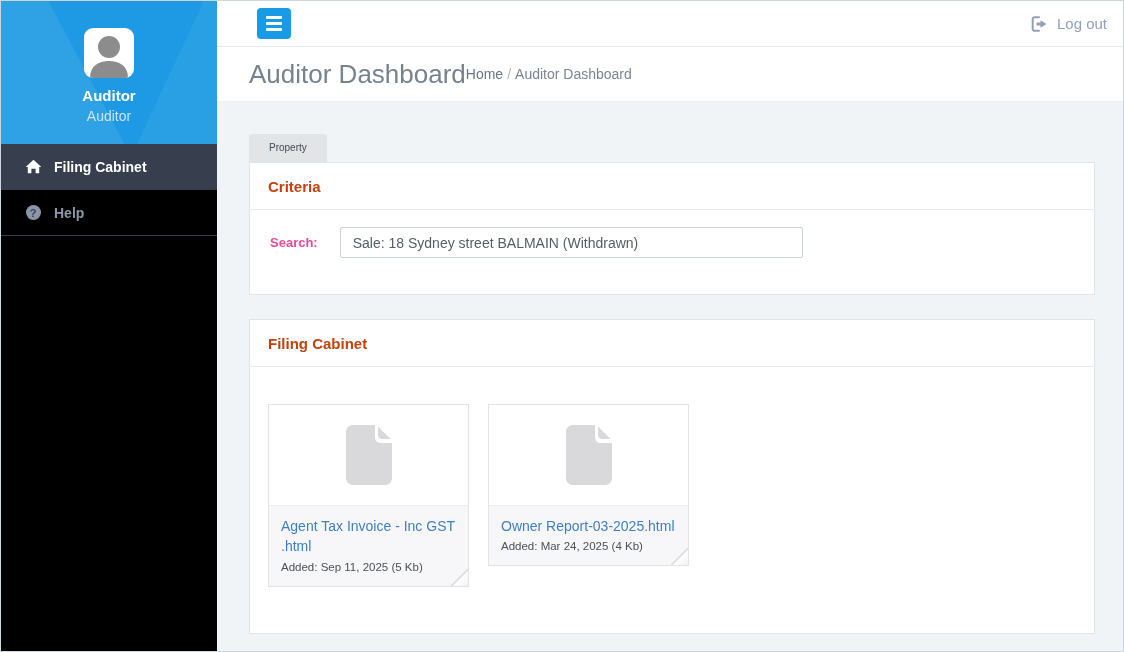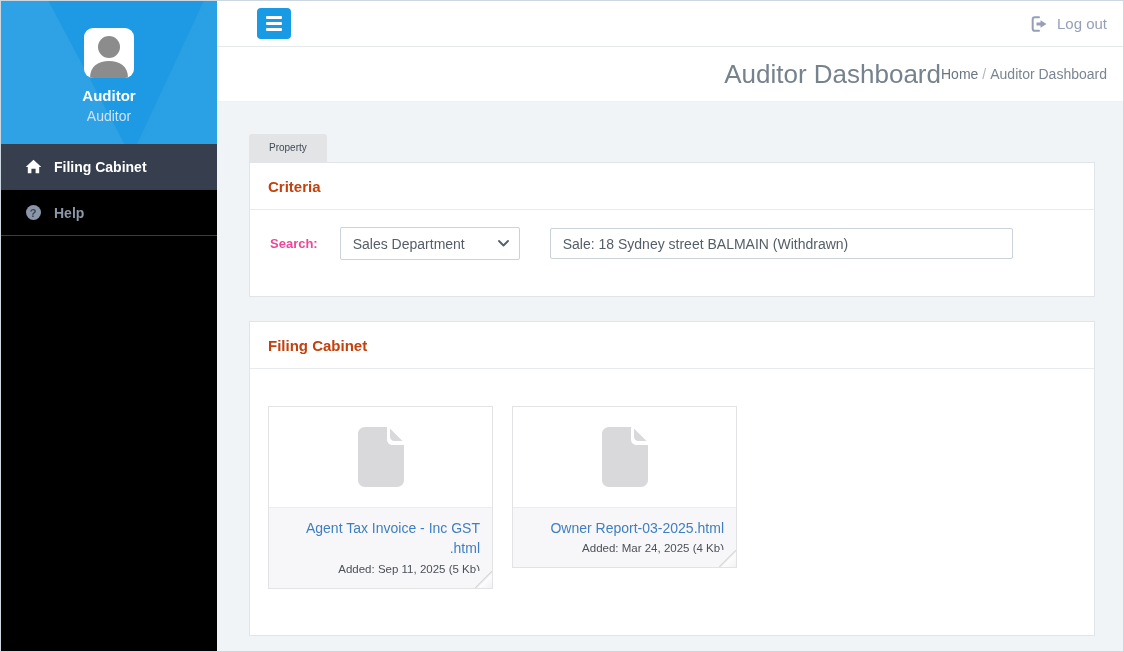--- a/index.html
+++ b/index.html
@@ -36,21 +36,21 @@
 
   .topbar { height:46px; flex:0 0 46px; background:#fff; border-bottom:1px solid #e6e9ec;
             display:flex; align-items:center; justify-content:space-between; padding:0 16px 0 40px; }
   .hamburger-btn { width:34px; height:31px; background:#189ae4; border:none; border-radius:4px;
                    display:flex; flex-direction:column; align-items:center; justify-content:center;
                    gap:3px; cursor:pointer; }
   .hamburger-btn i { display:block; width:16px; height:3px; background:#fff; border-radius:1px; }
   .logout { display:flex; align-items:center; gap:9px; color:#95a0b5; font-size:15px; cursor:pointer; }
 
   .page-header { height:55px; flex:0 0 55px; background:#fff; border-bottom:1px solid #eef1f3;
-                 display:flex; align-items:center; justify-content:flex-end; padding:0 16px 0 32px; }
+                 display:flex; align-items:center; justify-content:flex-start; padding:0 16px 0 32px; }
   .page-title { font-size:26px; color:#76828e; font-weight:400; }
   .breadcrumb { font-size:14px; display:flex; align-items:center; gap:4px; }
   .crumb-home { color:#6a7581; cursor:pointer; }
   .crumb-sep { color:#aeb6bf; }
   .crumb-cur { color:#7b8591; }
 
   .content { flex:1; padding:32px 28px 0 32px; overflow:hidden; }
 
   .tab { display:inline-block; background:#e3e4e6; color:#414b55; font-size:10px;
          padding:8px 20px 9px; border-radius:3px 3px 0 0; cursor:pointer; }
@@ -65,21 +65,21 @@
   .dept-select { appearance:none; -webkit-appearance:none; width:180px; height:33px;
                  border:1px solid #ccd2d9; border-radius:2px; background:#fff;
                  padding:0 30px 0 12px; font-size:14px; color:#555e66; font-family:inherit; cursor:pointer; }
   .select-chevron { position:absolute; right:11px; top:13px; pointer-events:none; line-height:0; }
   .search-input { width:463px; height:31px; border:1px solid #ccd2d9; border-radius:2px;
                   padding:0 12px; font-size:14px; color:#555e66; font-family:inherit; background:#fff; }
 
   .filing-panel { margin-top:24px; min-height:315px; }
   .filing-body { padding:37px 18px 0; display:flex; gap:19px; align-items:flex-start; }
 
-  .file-card { width:225px; border:1px solid #e3e3e5; background:#fff; position:relative;text-align:right; }
+  .file-card { width:201px; border:1px solid #e3e3e5; background:#fff; position:relative; }
   .file-thumb { height:100px; display:flex; align-items:center; justify-content:center; }
   .file-foot { background:#f7f7f9; border-top:1px solid #ececee; padding:10px 12px 13px; position:relative; }
   .file-name { color:#3f7fc1; font-size:14px; line-height:1.45; cursor:pointer; display:block; text-decoration:none; }
   .file-added { color:#4b5157; font-size:11.5px; margin-top:4px; }
   .curl { position:absolute; right:0; bottom:0; width:17px; height:17px;
           background:linear-gradient(135deg, #f7f7f9 0%, #f7f7f9 46%, #d9d9db 50%, #fdfdfd 58%, #f2f2f4 100%); }
 </style>
 </head>
 <body>
 
@@ -145,30 +145,20 @@
 
     <div class="content">
 
       <div class="tab">Property</div>
 
       
       <section class="panel">
         <div class="panel-heading">Criteria</div>
         <div class="criteria-body">
           <span class="search-label">Search:</span>
-          <span class="select-wrap">
-            <select class="dept-select">
-              <option>Sales Department</option>
-            </select>
-            <span class="select-chevron">
-              <svg width="11" height="7" viewBox="0 0 11 7">
-                <path d="M1 1l4.5 4.5L10 1" stroke="#555e66" stroke-width="1.8" fill="none" stroke-linecap="round" stroke-linejoin="round"></path>
-              </svg>
-            </span>
-          </span>
           <input class="search-input" type="text" value="Sale: 18 Sydney street BALMAIN (Withdrawn)" style="">
         </div>
       </section>
 
       
       <section class="panel filing-panel">
         <div class="panel-heading">Filing Cabinet</div>
         <div class="filing-body">
 
           <div class="file-card">

